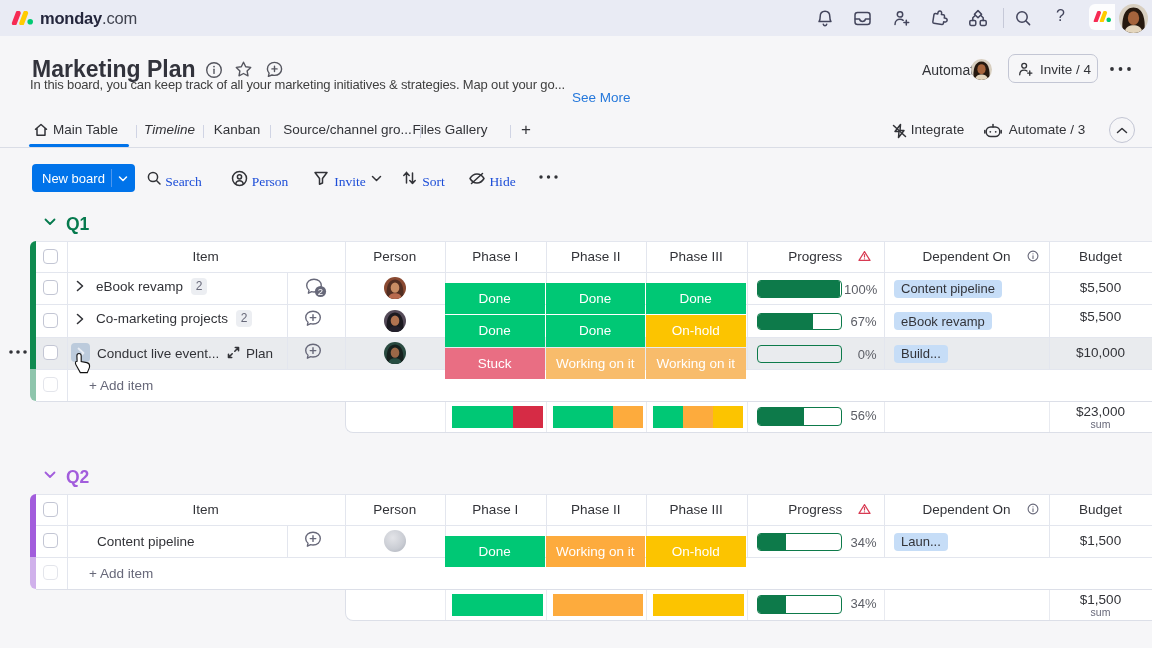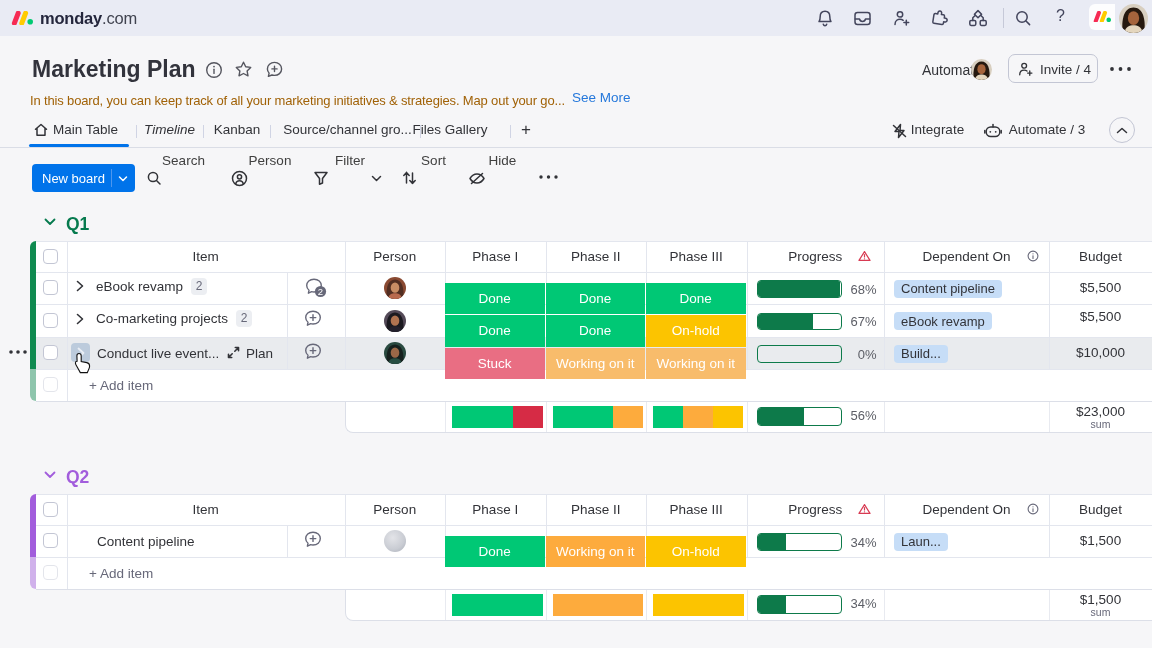--- a/index.html
+++ b/index.html
@@ -3,21 +3,21 @@
 <meta charset="utf-8">
 <style>
   * { margin:0; padding:0; box-sizing:border-box; }
   html,body { width:1152px; height:648px; overflow:hidden; }
   body { font-family:"Liberation Sans", sans-serif; background:#f6f6f8; position:relative; color:#323338; }
   .abs { position:absolute; }
   svg { display:block; }
   .ctr { transform:translateX(-50%); white-space:nowrap; }
   .tabtxt { position:absolute; top:122px; font-size:13.5px; color:#323338; }
   .tabsep { position:absolute; top:125px; width:1px; height:13px; background:#d0d4e4; }
-  .tbtxt { position:absolute; top:153px; font-size:13.5px; color:#404040; }
+  .tbtxt { position:absolute; top:174px; font-size:13.5px; color:#1d4ed8;font-family:Liberation Serif, serif; }
   .cell { position:absolute; display:flex; align-items:center; }
   .status { color:#fff; font-size:13.5px; justify-content:center;margin-top:10px; }
   .hcell { font-size:13.5px; color:#323338; justify-content:center; }
   .chip { display:inline-block; background:#c6ddf7; border-radius:4px; font-size:13px; color:#323338; padding:2.5px 7px; line-height:13px; white-space:nowrap; }
   .cbox { position:absolute; width:15px; height:15px; border:1px solid #c3c6d4; border-radius:4px; background:#fff; }
   .plabel { position:absolute; font-size:13px; color:#5c5e66; text-align:right; }
   .itx { font-size:13.5px; color:#323338; white-space:nowrap; }
 </style>
 </head>
 <body>
@@ -141,21 +141,21 @@
 </div>
 <div class="abs" style="left:1109px; top:66px; ">
     <svg width="24" height="6" viewBox="0 0 24 6" style="">
       <g fill="#323338">
         <circle cx="3" cy="3" r="1.9"></circle>
         <circle cx="11.5" cy="3" r="1.9"></circle>
         <circle cx="20" cy="3" r="1.9"></circle>
       </g>
     </svg>
   </div>
-<div class="abs" style="left:30px; top:93px; font-size:13px; letter-spacing:-0.15px; color:#a16207;">In this board, you can keep track of all your marketing initiatives &amp; strategies. Map out your go...</div>
+<div class="abs" style="left:30px; top:77px; font-size:13px; letter-spacing:-0.15px; color:#404040;">In this board, you can keep track of all your marketing initiatives &amp; strategies. Map out your go...</div>
 <div class="abs" style="left:572px; top:90px; font-size:13.5px; color:#2578db;">See More</div>
 <div class="abs" style="left:0; top:146.5px; width:1152px; height:1px; background:#dadde6;"></div>
 <div class="abs" style="left:29px; top:143.5px; width:100px; height:3px; background:#0073ea; border-radius:2px;"></div>
 <div class="abs" style="left:33px; top:122px; ">
     <svg width="16" height="16" viewBox="0 0 16 16" style="">
       <path d="M2.5 7.2 L8 2.5 L13.5 7.2 M4 6.2 L4 13.2 L12 13.2 L12 6.2" stroke="#323338" stroke-width="1.5" fill="none" stroke-linecap="round" stroke-linejoin="round"></path>
     </svg>
   </div>
 <div class="tabtxt ctr" style="left:85.5px;">Main Table</div>
 <div class="tabtxt ctr" style="left:169.5px;font-style:italic;">Timeline</div>
@@ -210,21 +210,21 @@
       <circle cx="8.5" cy="6.8" r="2.1" stroke="#323338" stroke-width="1.5" fill="none" stroke-linecap="round" stroke-linejoin="round"></circle>
       <path d="M4.7 13.8 C5.2 11.6 6.7 10.8 8.5 10.8 C10.3 10.8 11.8 11.6 12.3 13.8" stroke="#323338" stroke-width="1.5" fill="none" stroke-linecap="round" stroke-linejoin="round"></path>
     </svg>
   </div>
 <div class="tbtxt ctr" style="left:270px;">Person</div>
 <div class="abs" style="left:313px; top:170px; ">
     <svg width="16" height="16" viewBox="0 0 16 16" style="">
       <path d="M2 2.5 L14 2.5 L9.5 8.5 L9.5 13 L6.5 14.2 L6.5 8.5 Z" stroke="#323338" stroke-width="1.5" fill="none" stroke-linecap="round" stroke-linejoin="round"></path>
     </svg>
   </div>
-<div class="tbtxt ctr" style="left:350px;">Filter</div>
+<div class="tbtxt ctr" style="left:350px;">Invite</div>
 <div class="abs" style="left:371px; top:175px; ">
     <svg width="11" height="7" viewBox="0 0 11 7" style="">
       <path d="M1.5 1.5 L5.5 5.5 L9.5 1.5" stroke="#323338" stroke-width="1.5" fill="none" stroke-linecap="round" stroke-linejoin="round"></path>
     </svg>
   </div>
 <div class="abs" style="left:402px; top:170px; ">
     <svg width="15" height="16" viewBox="0 0 15 16" style="">
       <path d="M4.5 2.5 L4.5 13 M4.5 2.5 L1.8 5.4 M4.5 2.5 L7.2 5.4" stroke="#323338" stroke-width="1.5" fill="none" stroke-linecap="round" stroke-linejoin="round"></path>
       <path d="M10.5 13.5 L10.5 3 M10.5 13.5 L7.8 10.6 M10.5 13.5 L13.2 10.6" stroke="#323338" stroke-width="1.5" fill="none" stroke-linecap="round" stroke-linejoin="round"></path>
     </svg>
@@ -326,21 +326,21 @@
 <path d="M4.4 24 C5.2 18.6 8.8 17.6 12 17.6 C15.2 17.6 18.8 18.6 19.6 24 Z" fill="#b96a4e"></path>
 </g>
 </svg>
   </div>
 <div class="cell status" style="left:445px; top:272.5px; width:99.5px; height:31px; background:#00c875;">Done</div>
 <div class="cell status" style="left:545.5px; top:272.5px; width:99.5px; height:31px; background:#00c875;">Done</div>
 <div class="cell status" style="left:646px; top:272.5px; width:99.5px; height:31px; background:#00c875;">Done</div>
 <div class="abs" style="left:756.5px; top:280px; width:85.5px; height:17.5px; border:1.5px solid #0d7a4a; border-radius:4px; background:#fff; overflow:hidden;">
 <div style="position:absolute; left:0; top:0; bottom:0; width:82.5px; background:#0d7a4a;"></div>
   </div>
-<div class="plabel" style="left:844.0px; top:281.5px; width:32.5px;">68%</div>
+<div class="plabel" style="left:844.0px; top:281.5px; width:32.5px;">100%</div>
 <div class="abs" style="left:894px; top:279px;"><span class="chip">Content pipeline</span></div>
 <div class="cell" style="left:1049px; top:271.5px; width:103px; height:32.5px; justify-content:center; font-size:13.5px;">$5,500</div>
 <div class="abs" style="left:76px; top:310px; display:flex; align-items:center;">
     <svg width="8" height="12" viewBox="0 0 8 12" style="">
       <path d="M1.5 1.5 L6.5 6 L1.5 10.5" stroke="#323338" stroke-width="1.6" fill="none" stroke-linecap="round" stroke-linejoin="round"></path>
     </svg>
     <div class="itx" style="margin-left:12px;">Co-marketing projects</div>
     <div style="margin-left:8px;">
       <div style="width:16px; height:17px; background:#eceef2; border-radius:4px; font-size:12px; color:#676879; text-align:center; line-height:17px;">2</div>
     </div>

